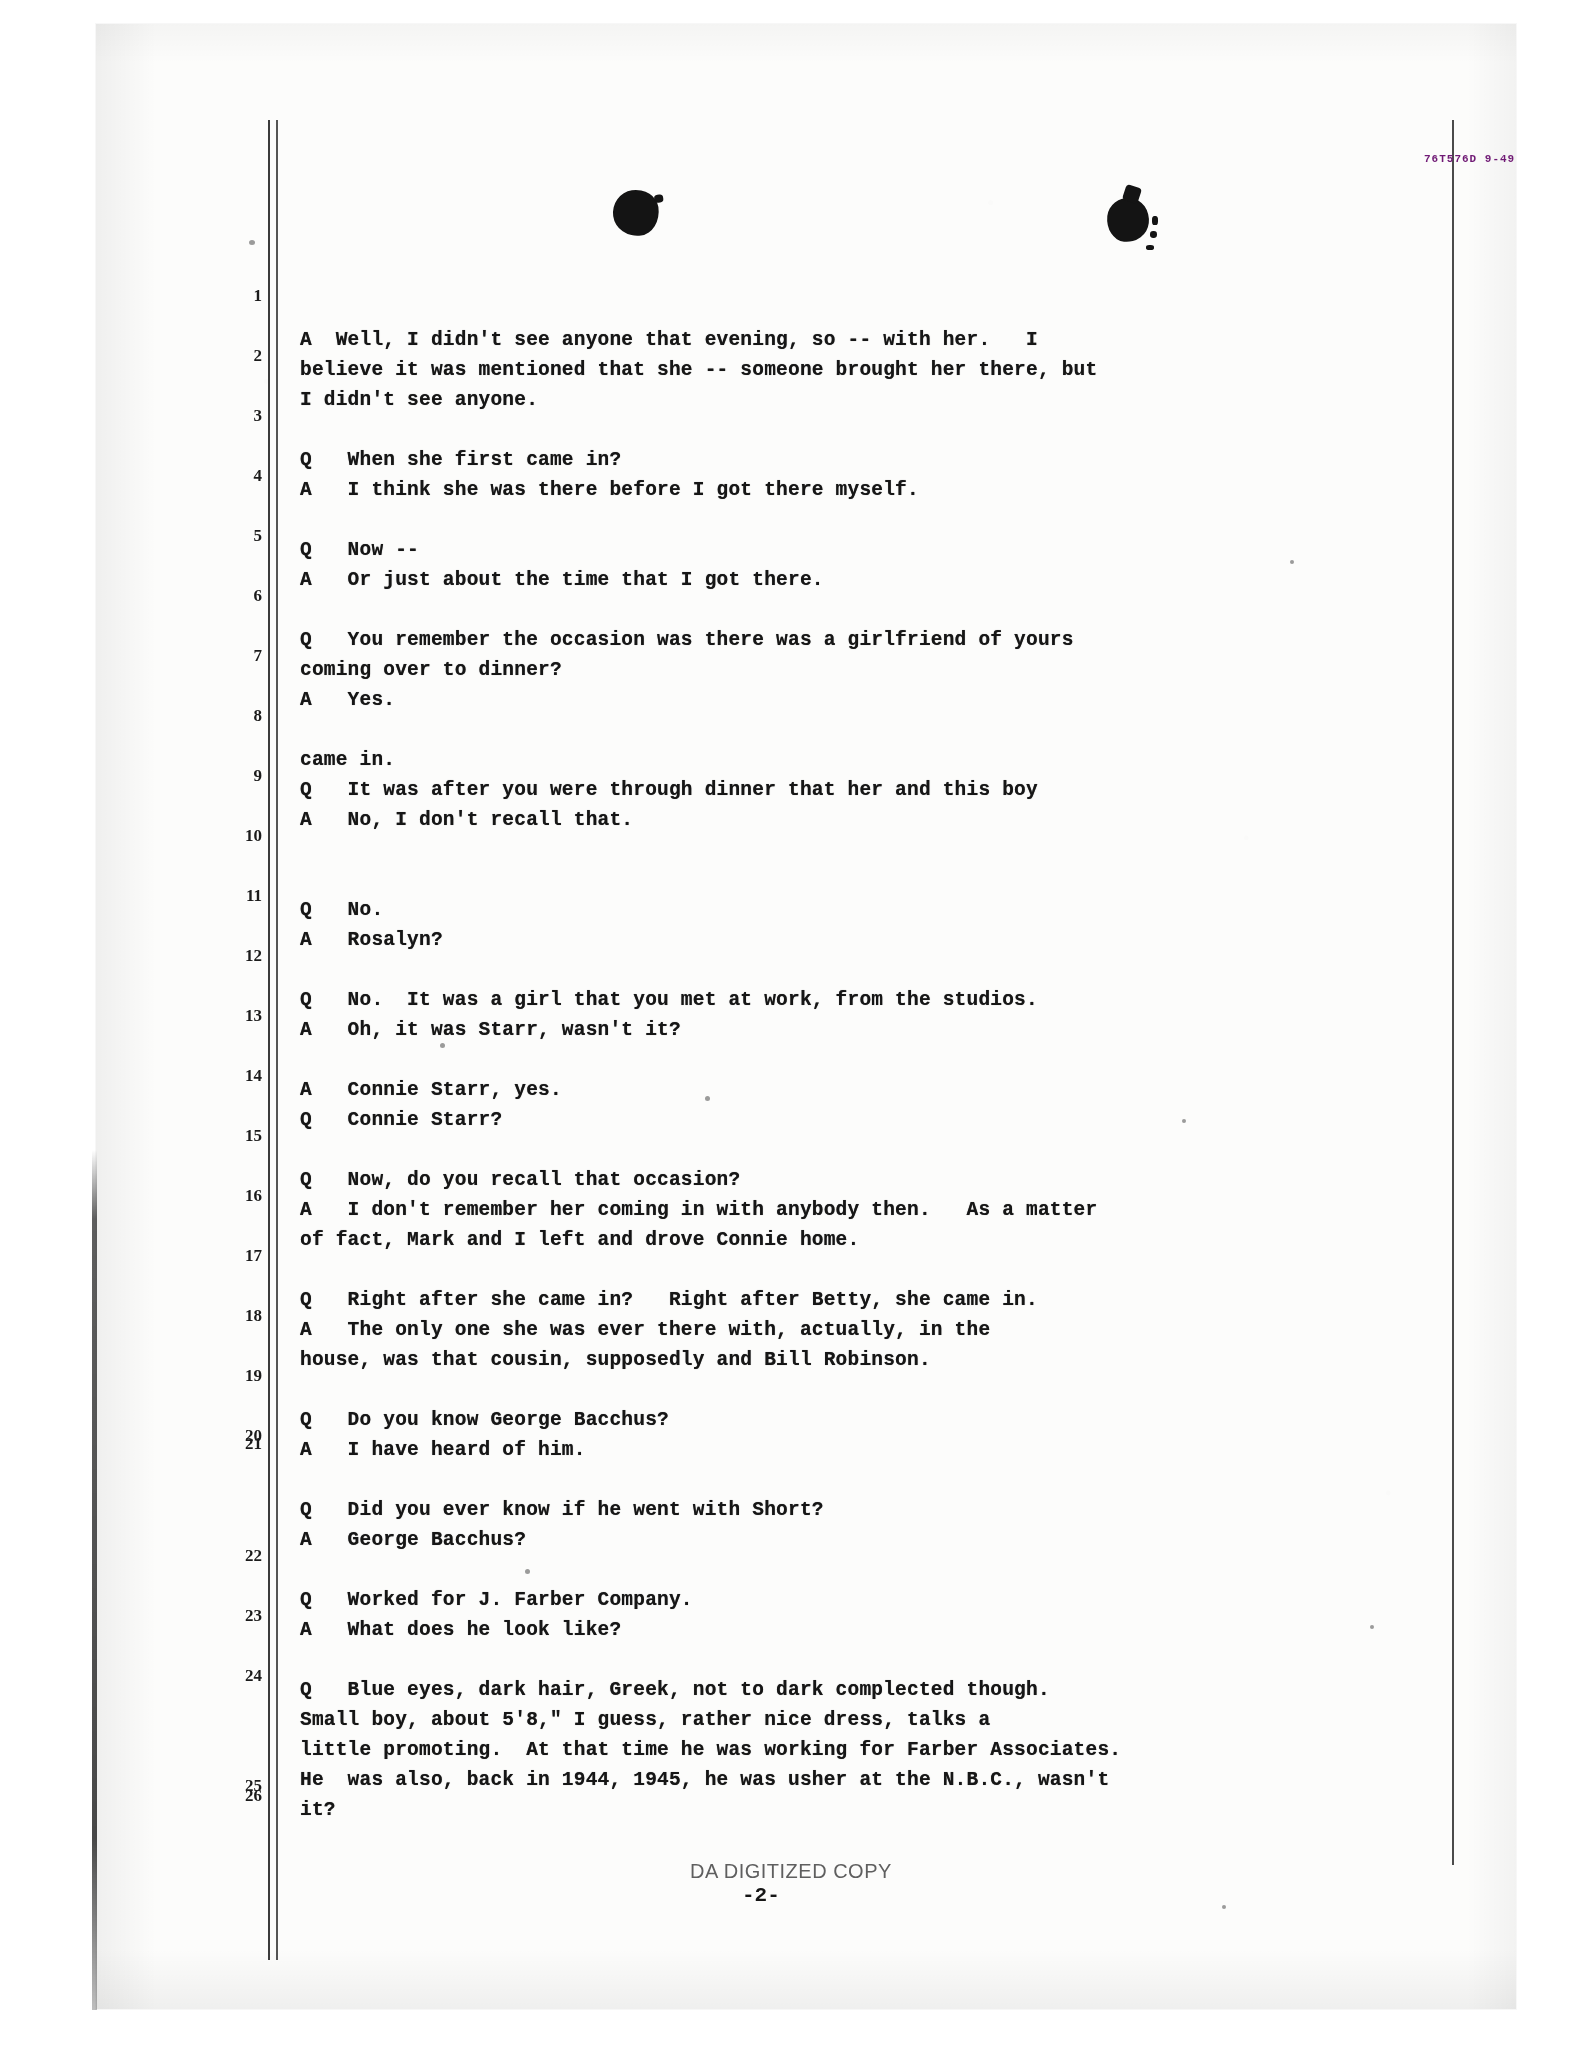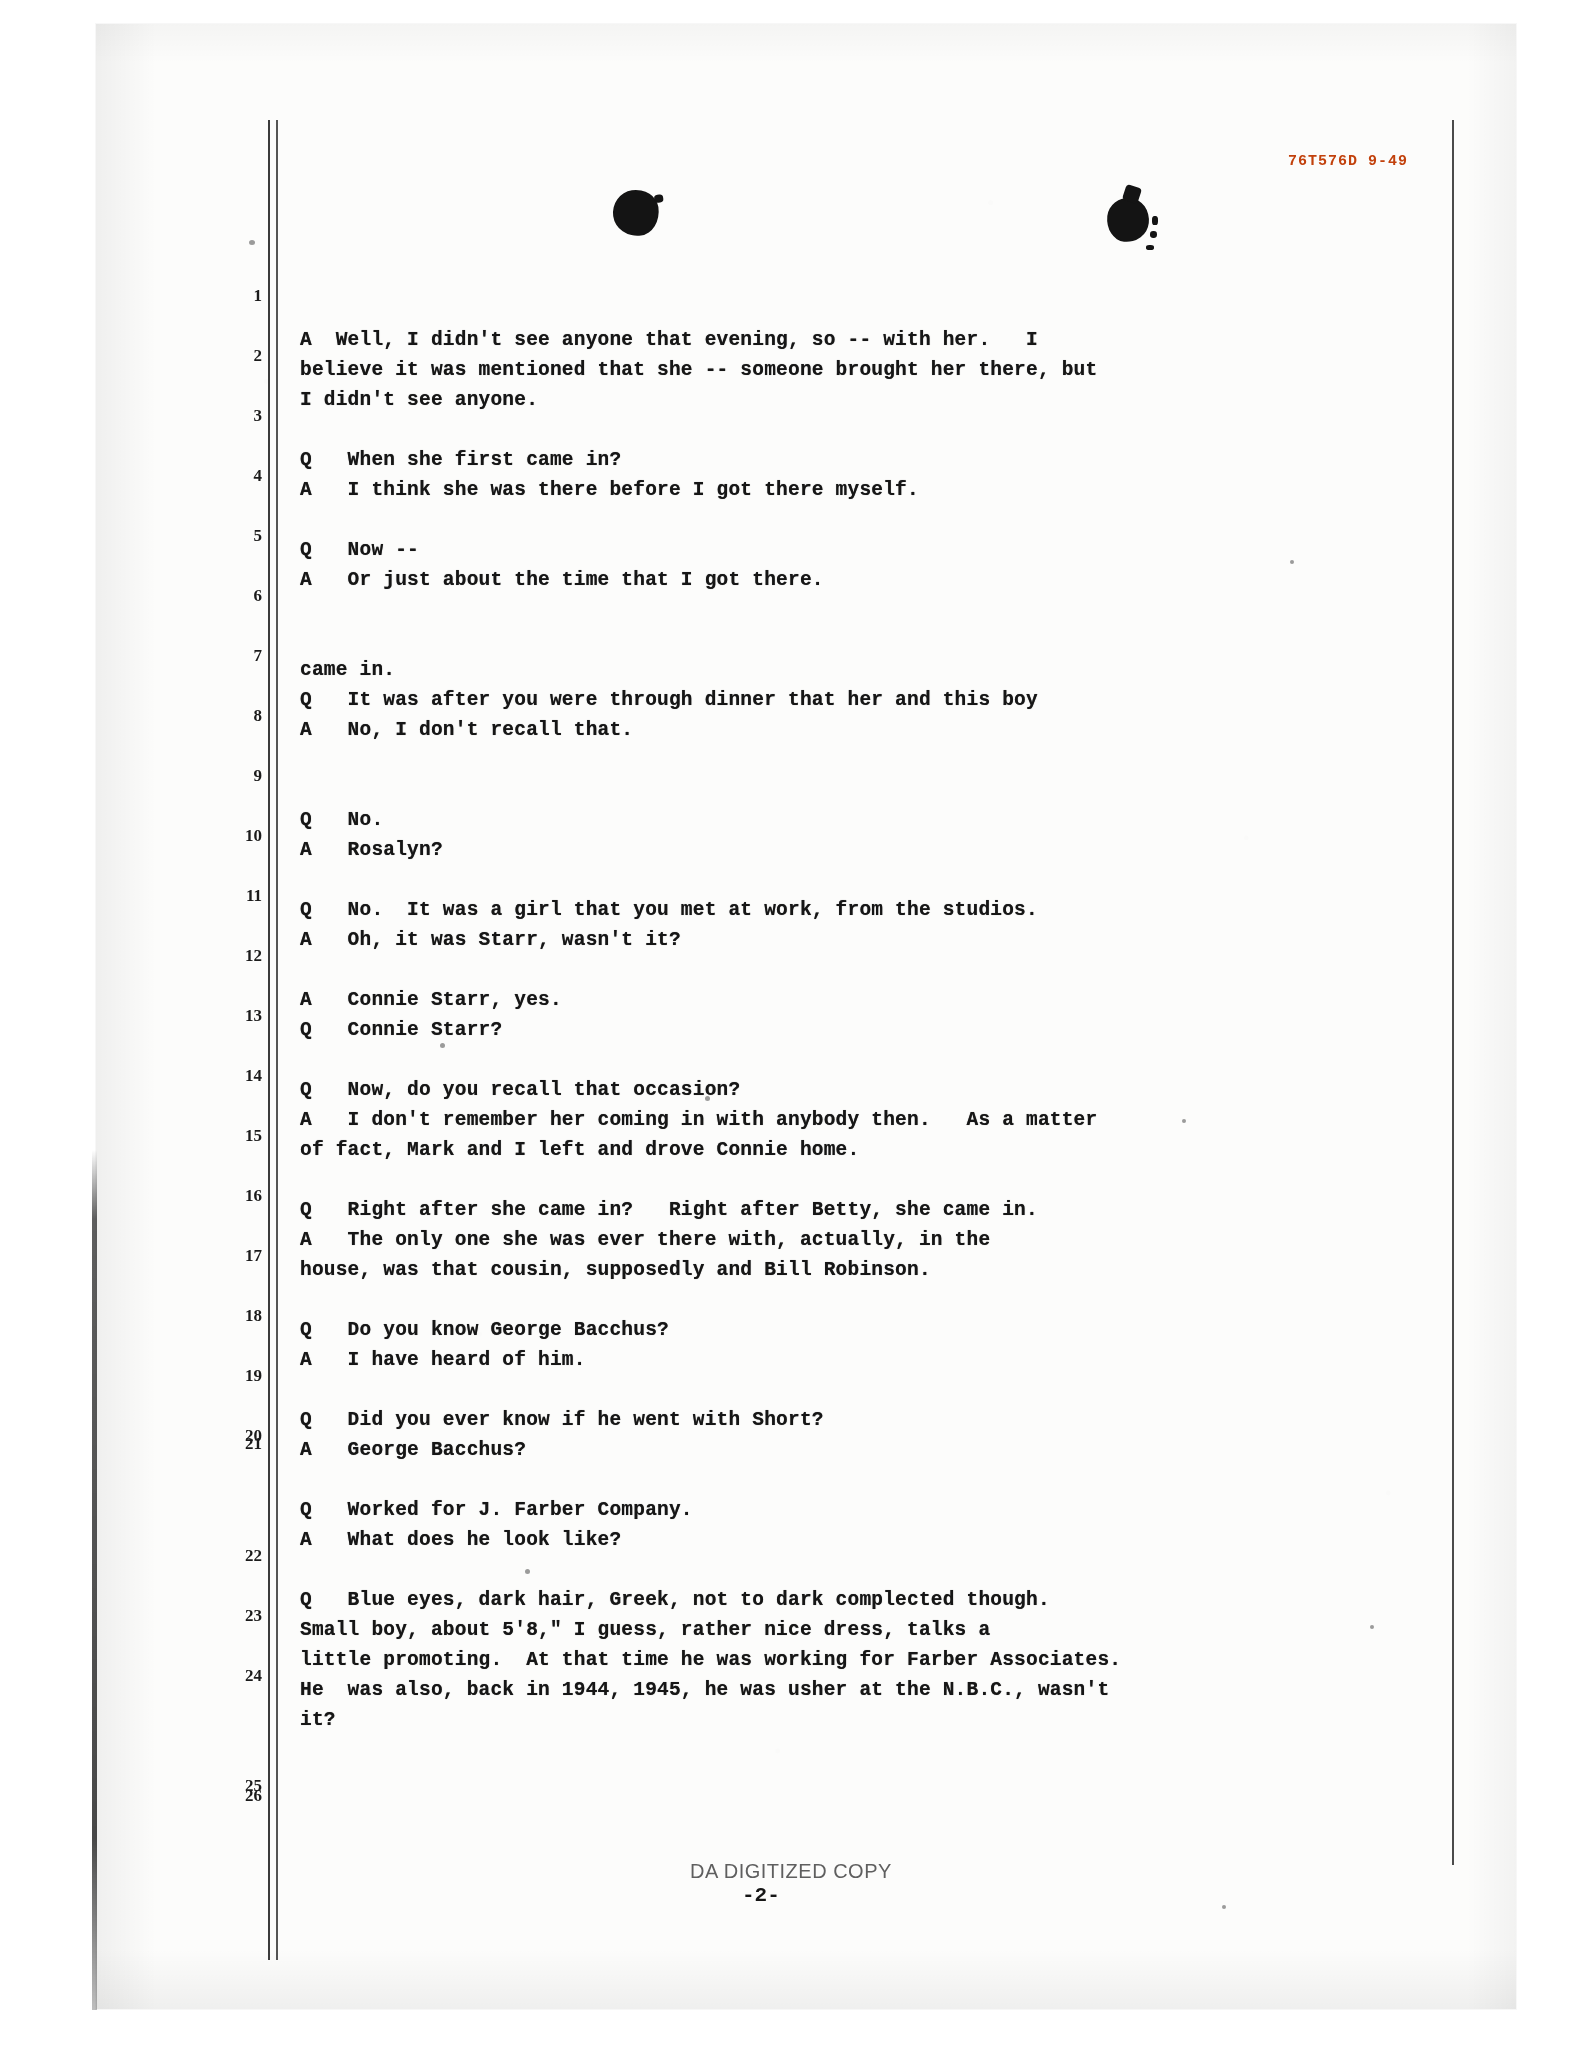--- a/index.html
+++ b/index.html
@@ -86,27 +86,27 @@
     top: 120px;
     width: 2px;
     height: 1745px;
     background: #2b2b2b;
     opacity: .85;
   }
 
   
   .doc-code {
     position: absolute;
-    left: 1288px;
+    left: 1424px;
     top: 153px;
     font-family: "Liberation Mono", "DejaVu Sans Mono", monospace;
-    font-size: 15px;
+    font-size: 11px;
     font-weight: 700;
     letter-spacing: 1px;
-    color: #c2410c;
+    color: #701a75;
     white-space: nowrap;
   }
 
   
   .blot {
     position: absolute;
     background: #141414;
   }
   .blot-left {
     left: 613px;
@@ -292,20 +292,25 @@
       <div class="qa-block">
         <div class="tline">Q   When she first came in?</div>
         <div class="tline">A   I think she was there before I got there myself.</div>
       </div>
       <div class="spacer"></div>
       <div class="qa-block">
         <div class="tline">Q   Now --</div>
         <div class="tline">A   Or just about the time that I got there.</div>
       </div>
       <div class="spacer"></div>
+      <div class="qa-block">
+        <div class="tline">Q   You remember the occasion was there was a girlfriend of yours</div>
+        <div class="tline">coming over to dinner?</div>
+        <div class="tline">A   Yes.</div>
+      </div>
       <div class="spacer"></div>
       <div class="qa-block">
         <div class="tline">came in.</div>
         <div class="tline">Q   It was after you were through dinner that her and this boy</div>
         <div class="tline">A   No, I don't recall that.</div>
       </div>
       <div class="spacer"></div>
       <div class="spacer"></div>
       <div class="qa-block">
         <div class="tline">Q   No.</div>

